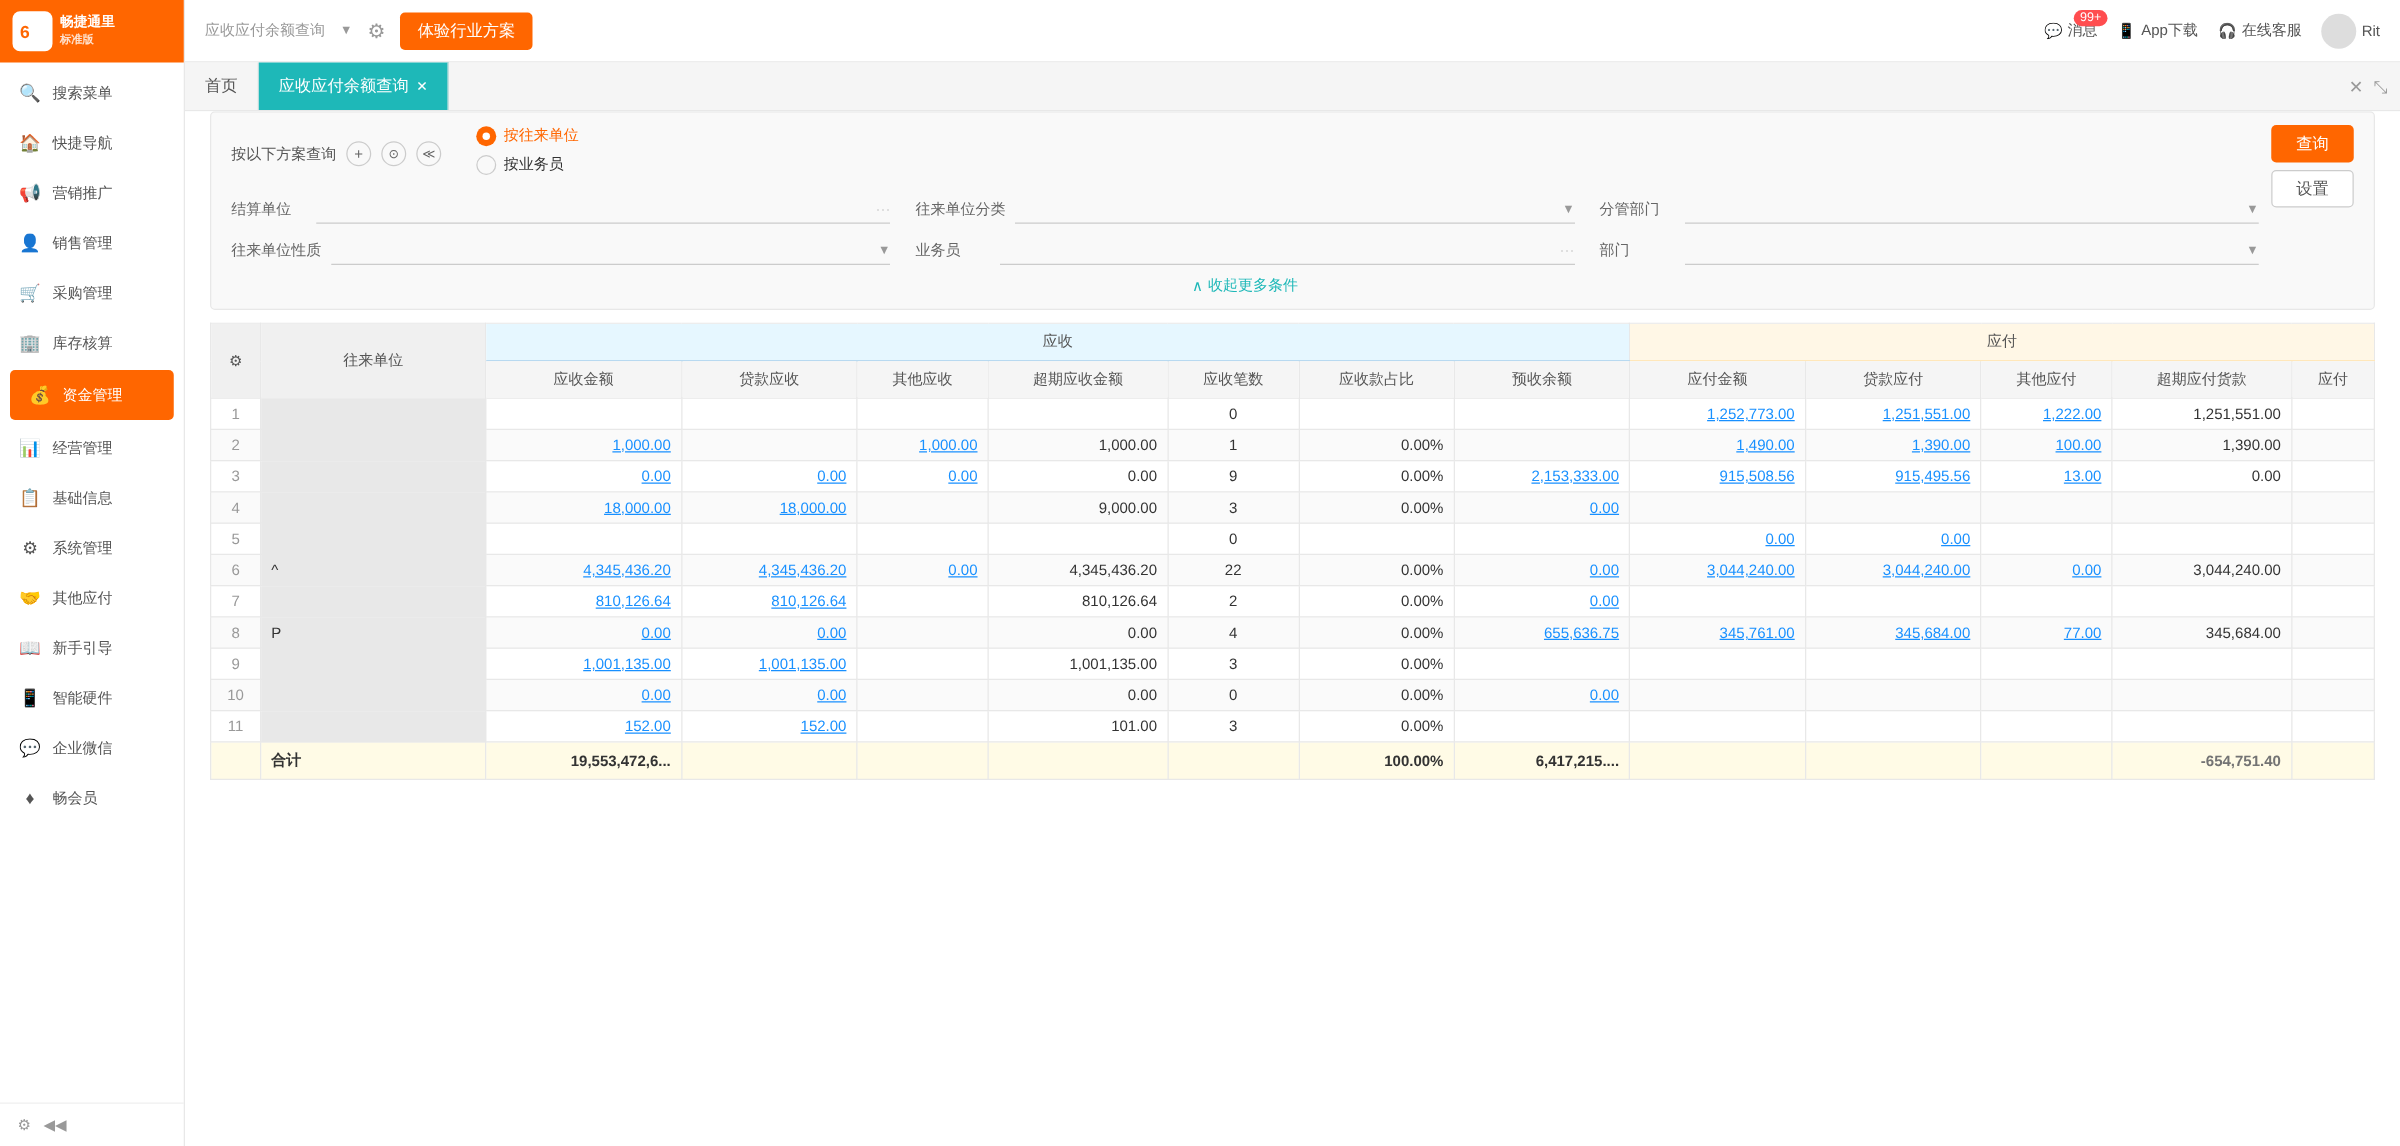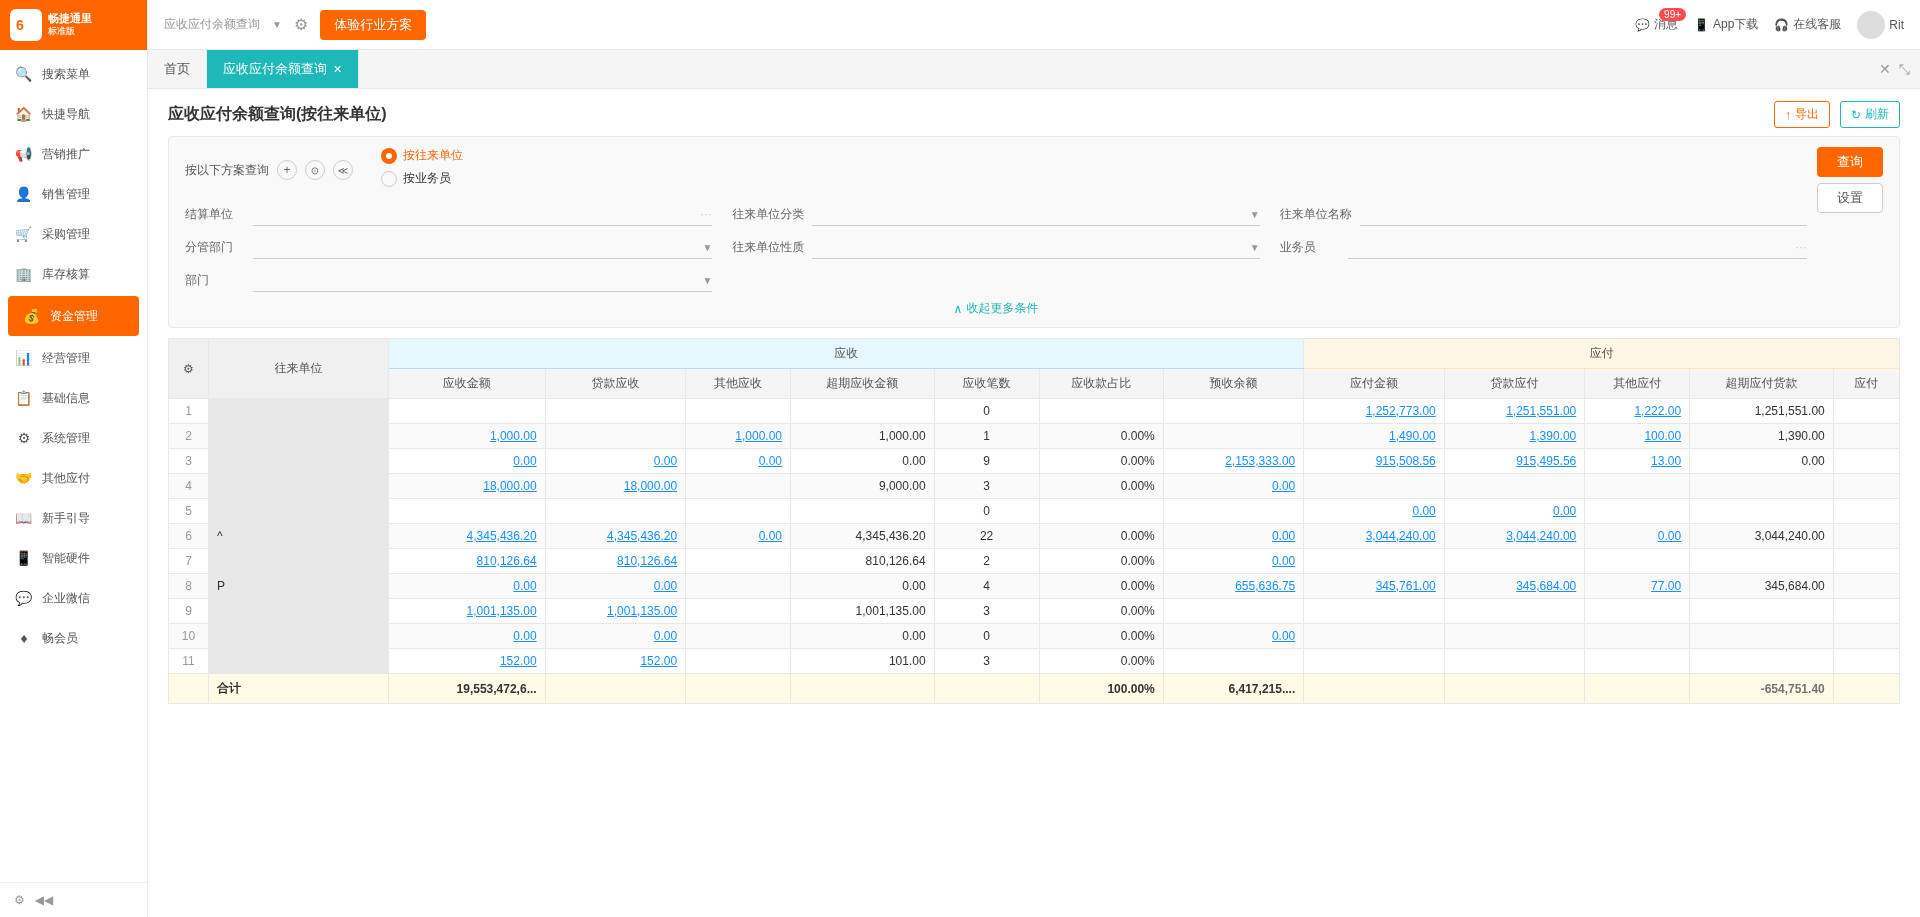--- a/index.html
+++ b/index.html
@@ -217,33 +217,20 @@
       <span class="tab-close">✕</span>
     </div>
     <div class="tab-controls">
       <span class="tab-ctrl-btn">✕</span>
       <span class="tab-ctrl-btn">⤡</span>
     </div>
   </div>
 
   <div class="page-content">
 
-    <div class="page-header">
-      <div class="page-title">应收应付余额查询(按往来单位)</div>
-      <div class="page-header-actions">
-        <div class="btn-export">
-          <span>↑</span>
-          <span>导出</span>
-        </div>
-        <div class="btn-refresh">
-          <span>↻</span>
-          <span>刷新</span>
-        </div>
-      </div>
-    </div>
 
     <div class="filter-section">
       <div class="filter-layout">
         <div class="filter-left">
           <div class="filter-toolbar">
             <span class="filter-label">按以下方案查询</span>
             <div class="filter-add-btn">+</div>
             <div class="filter-config-btn">⊙</div>
             <div class="filter-config-btn">≪</div>
             <div class="scheme-options">
@@ -267,24 +254,20 @@
                 <input type="text" class="filter-input" style="">
                 <span class="filter-dots">···</span>
               </div>
             </div>
             <div class="filter-field">
               <span class="filter-field-label">往来单位分类</span>
               <div class="filter-input-with-icon">
                 <input type="text" class="filter-input" style="">
                 <span class="filter-arrow">▼</span>
               </div>
-            </div>
-            <div class="filter-field">
-              <span class="filter-field-label">往来单位名称</span>
-              <input type="text" class="filter-input" style="border-bottom: 1px solid rgb(204, 204, 204); padding: 4px 6px;">
             </div>
             <div class="filter-field">
               <span class="filter-field-label">分管部门</span>
               <div class="filter-input-with-icon">
                 <input type="text" class="filter-input" style="">
                 <span class="filter-arrow">▼</span>
               </div>
             </div>
             <div class="filter-field">
               <span class="filter-field-label">往来单位性质</span>

